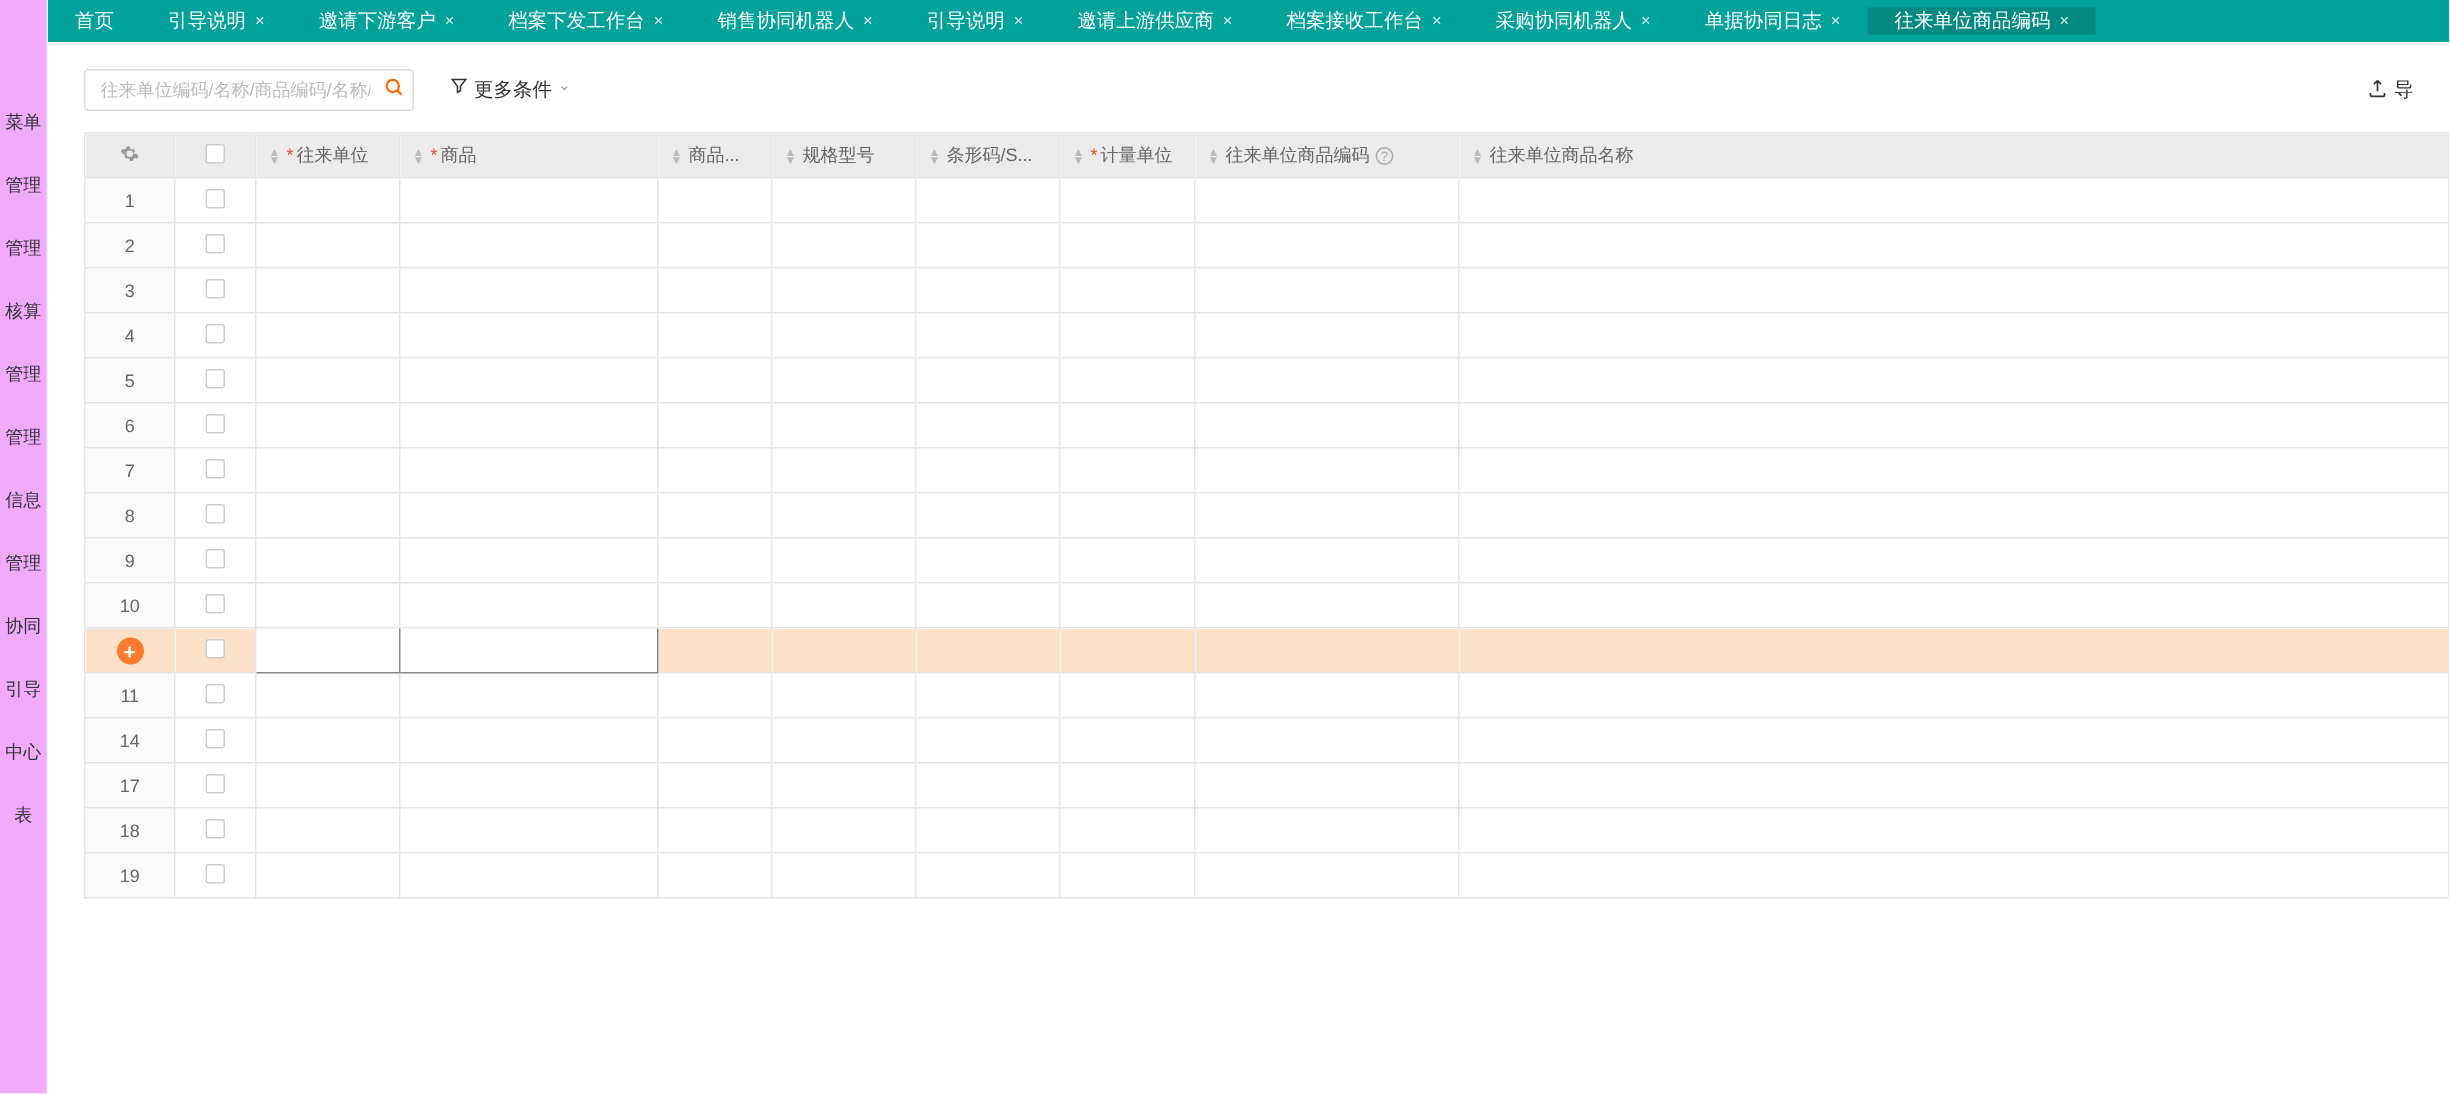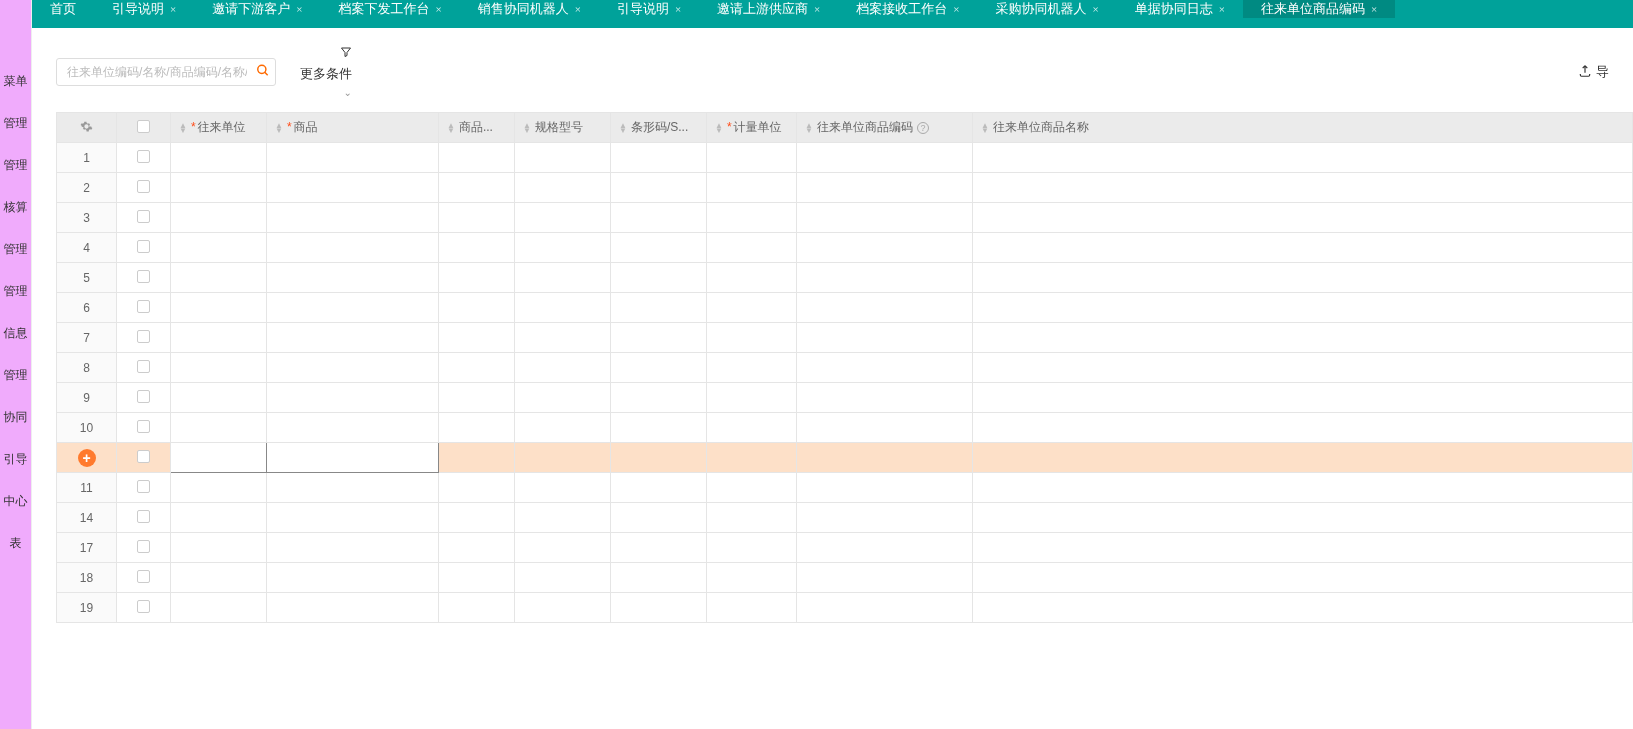--- a/index.html
+++ b/index.html
@@ -5,33 +5,33 @@
 * { box-sizing: border-box; margin: 0; padding: 0; }
 body { font-family: "Microsoft YaHei", Arial, sans-serif; font-size: 12px; color: #333; background: #fff; overflow: hidden; }
 
 .layout { display: flex; height: 729px; width: 1633px; }
 
 .sidebar { width: 32px; background: #f0abfc; border-right: 1px solid #eee; padding-top: 60px; flex-shrink: 0; }
 .sidebar-item { height: 42px; display: flex; align-items: center; justify-content: center; font-size: 12px; color: #333; cursor: pointer; writing-mode: horizontal-tb; white-space: nowrap; overflow: hidden; }
 
 .main { flex: 1; display: flex; flex-direction: column; overflow: hidden; }
 
-.tabbar { height: 28px; background: #00a29a; display: flex; align-items: flex-start; color: #fff; font-size: 13px; overflow: hidden; flex-shrink: 0; font-family: Liberation Serif, serif; }
+.tabbar { height: 28px; background: #00a29a; display: flex; align-items: center; color: #fff; font-size: 13px; overflow: hidden; flex-shrink: 0; }
 .tab { display: flex; align-items: center; padding: 0 18px; cursor: pointer; white-space: nowrap; position: relative; }
 .tab.active { background: #008a82; }
 .tab-close { margin-left: 6px; font-size: 11px; opacity: .85; }
 
 .content { flex: 1; padding: 10px 0 0 0; background: #fff; overflow: hidden; display: flex; flex-direction: column; }
 
 .toolbar { display: flex; align-items: center; padding: 8px 20px 14px 24px; gap: 24px; }
 .search-wrap { position: relative; width: 220px; }
 .search-input { width: 100%; height: 28px; border: 1px solid #ddd; border-radius: 3px; padding: 0 28px 0 10px; font-size: 12px; color: #333; outline: none; }
 .search-input::placeholder { color: #bbb; }
 .search-icon { position: absolute; right: 6px; top: 50%; transform: translateY(-50%); color: #ff6a00; font-size: 14px; }
-.more-cond { display: flex; align-items: flex-end; gap: 4px; color: #333; cursor: pointer; font-size: 13px; flex-direction: column; }
+.more-cond { display: flex; align-items: flex-start; gap: 4px; color: #333; cursor: pointer; font-size: 13px; }
 .funnel-icon { font-size: 12px; }
 .chev-down { font-size: 10px; color: #999; }
 .toolbar-spacer { flex: 1; }
 .export-btn { display: flex; align-items: center; gap: 4px; color: #333; cursor: pointer; font-size: 13px; margin-right: 4px; }
 
 .table-wrap { flex: 1; overflow: auto; padding: 0 0 0 24px; }
 table { border-collapse: collapse; width: 100%; table-layout: fixed; }
 th, td { border: 1px solid #e5e5e5; height: 30px; padding: 0 8px; text-align: left; font-weight: normal; vertical-align: middle; overflow: hidden; text-overflow: ellipsis; white-space: nowrap; }
 thead th { background: #ebebeb; color: #666; font-size: 12px; position: sticky; top: 0; }
 .col-gear { width: 60px; text-align: center; }

